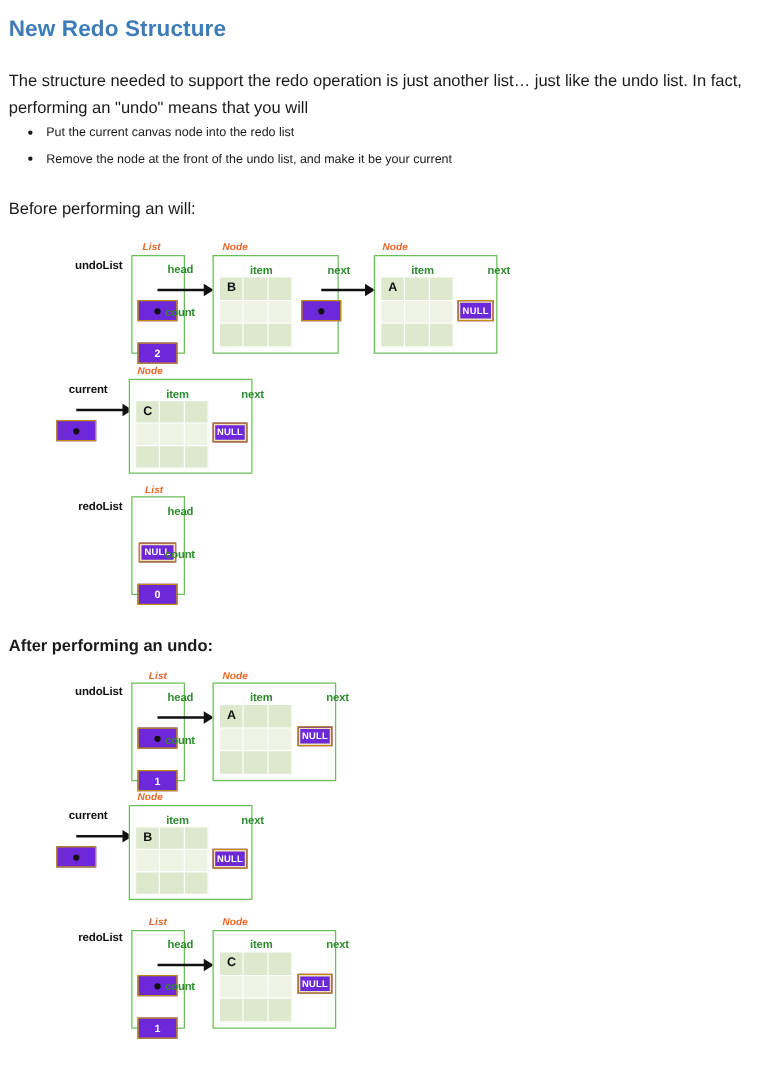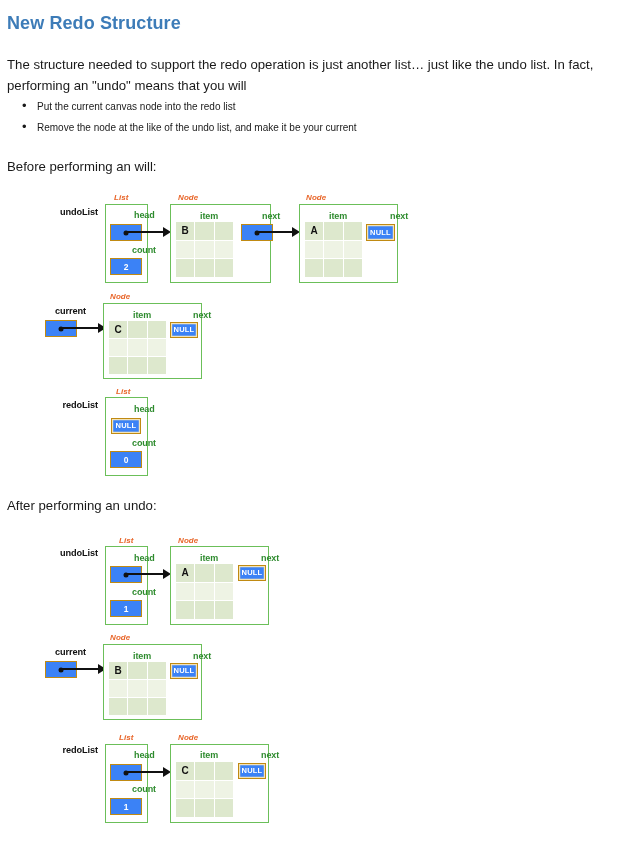--- a/index.html
+++ b/index.html
@@ -61,21 +61,21 @@
   }
   .caption {
     position: absolute;
     left: 7px;
     font-size: 13.2px;
     line-height: 21px;
     color: #1a1a1a;
     white-space: nowrap;
   }
   #caption-before { top: 156px; }
-  #caption-after  { top: 495px; }
+  #caption-after  { top: 506px; font-weight: bold; }
 
   
   .diagram {
     position: absolute;
     left: 0;
     top: 0;
   }
   .var-label {
     position: absolute;
     font-size: 9.2px;
@@ -108,23 +108,24 @@
   .box {
     position: absolute;
     border: 1.3px solid #6bbf59;
     background: #ffffff;
     box-sizing: border-box;
   }
 
   
   .gold {
     position: absolute;
-    background: #3b82f6;
+    background: #6d28d9;
     border: 1.2px solid #c08a12;
     box-sizing: border-box;
+    margin-top: 16px;
   }
   .gold.inner-rim {
     box-shadow: inset 0 0 0 1.2px #f2e3b8;
   }
   .gold .dot {
     position: absolute;
     width: 5px;
     height: 5px;
     border-radius: 50%;
     background: #111111;
@@ -203,21 +204,21 @@
 </style>
 </head>
 <body>
 
 <h1 class="page-heading">New Redo Structure</h1>
 
 <p class="body-para">The structure needed to support the redo operation is just another list…  just like the undo list.  In fact, performing an "undo" means that you will</p>
 
 <ul class="bullet-list">
   <li>Put the current canvas node into the redo list</li>
-  <li>Remove the node at the like of the undo list, and make it be your current</li>
+  <li>Remove the node at the front of the undo list, and make it be your current</li>
 </ul>
 
 <div class="caption" id="caption-before">Before performing an will:</div>
 <div class="caption" id="caption-after">After performing an undo:</div>
 
 <div class="diagram">
 
   <div class="var-label" style="left:48px; top:207px; width:50px;">undoList</div>
 
   <div class="type-label" style="left:114px; top:193px;">List</div>

